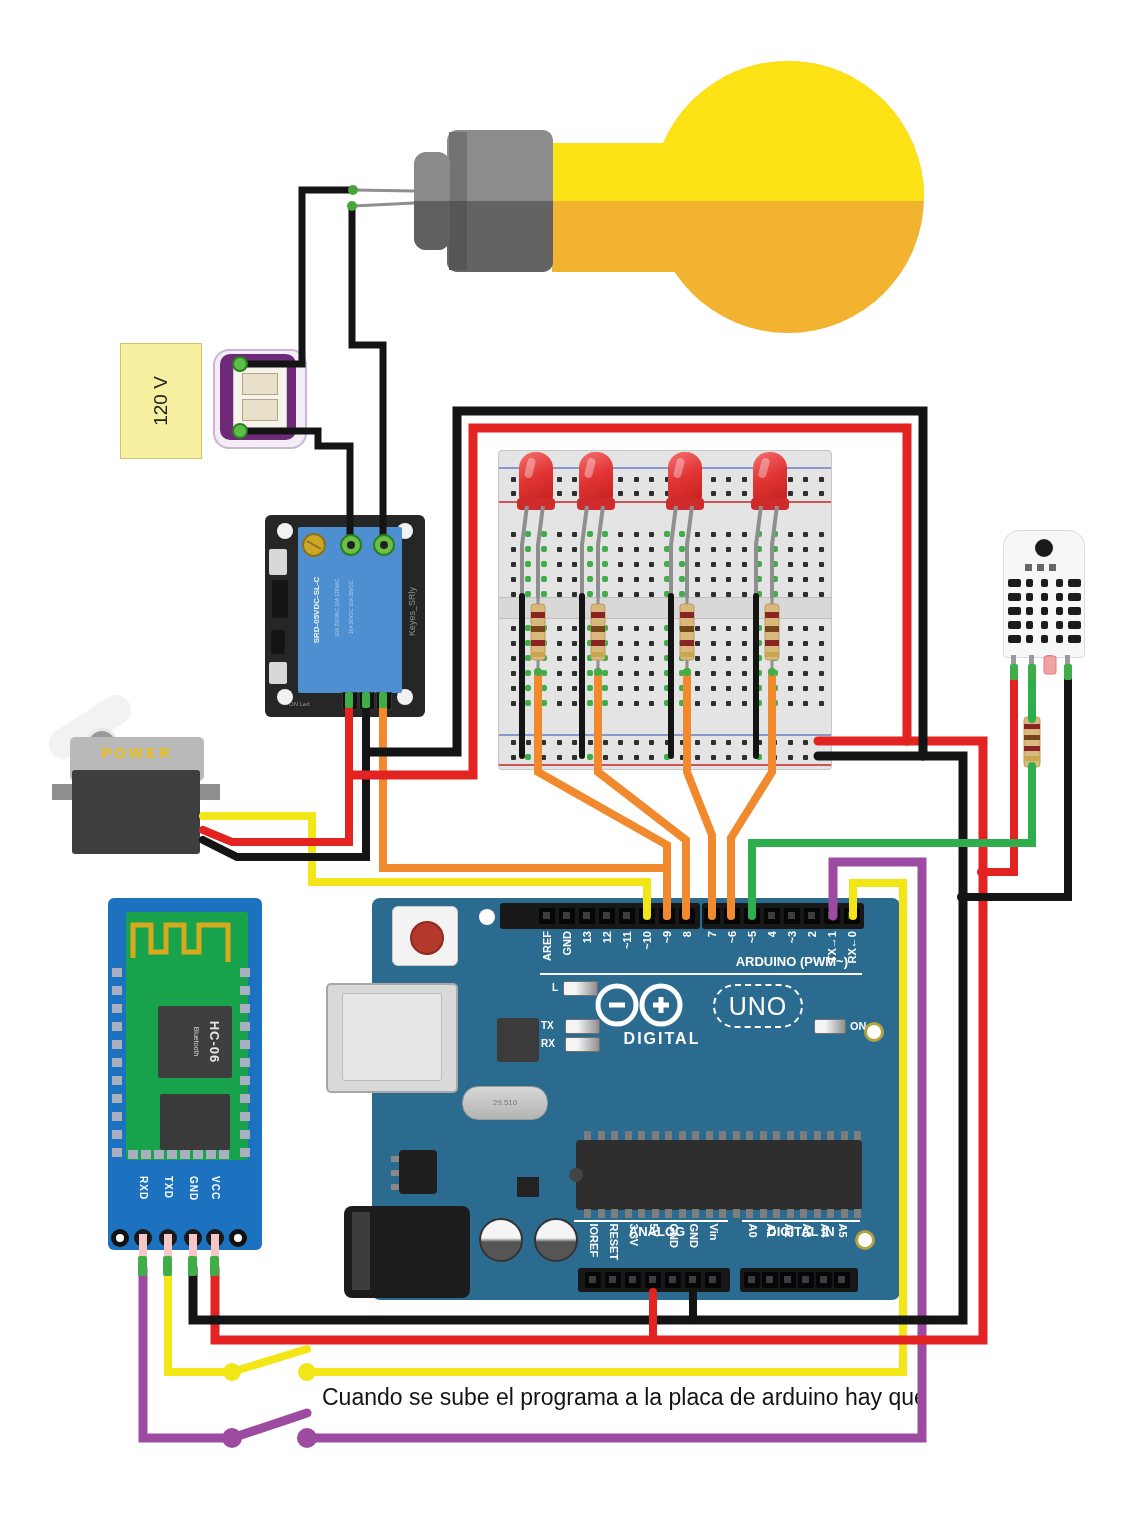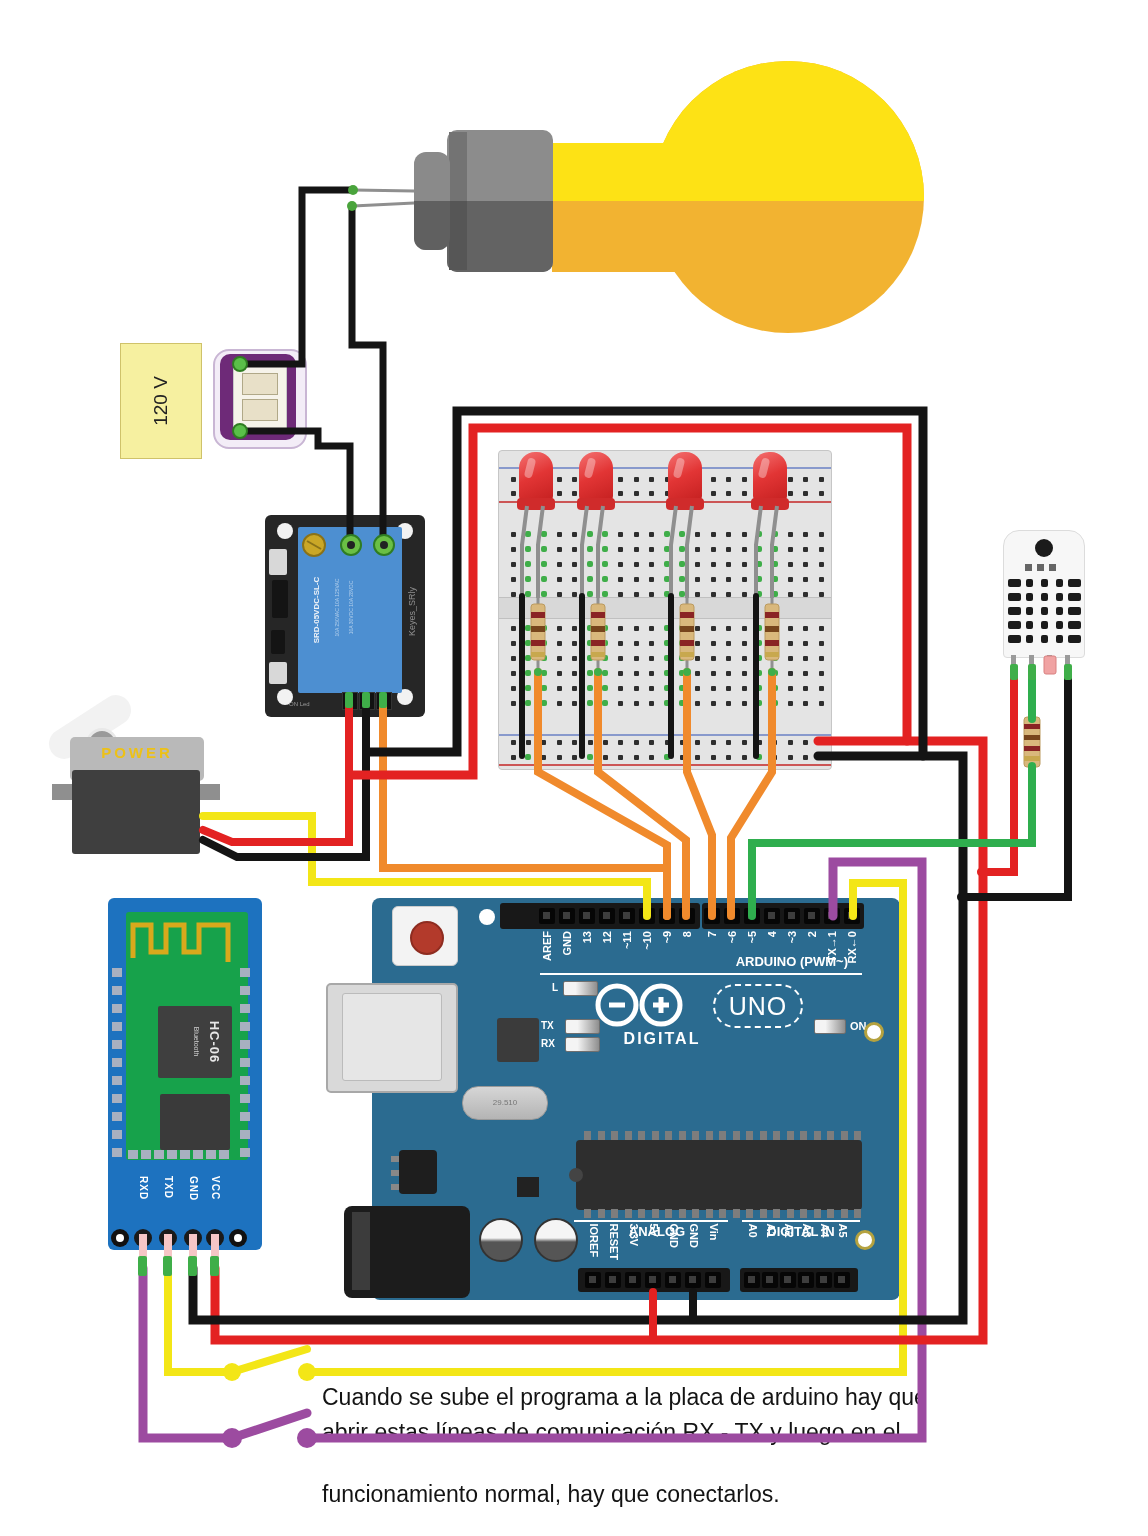--- a/index.html
+++ b/index.html
@@ -729,24 +729,20 @@
         <div style="left: 63.5px; top: 104px; width: 13px; height: 8px; background: rgb(27, 27, 27); border-radius: 2px; position: absolute;"></div>
       </div>
   </div>
   <div class="dhtleg" style="left:1011px;top:655px;"></div>
   <div class="dhtleg" style="left:1029px;top:655px;"></div>
   <div class="dhtleg" style="left:1047px;top:655px;"></div>
   <div class="dhtleg" style="left:1065px;top:655px;"></div>
 
   <div class="annot" style="top:1380px;">
     <div>Cuando se sube el programa a la placa de arduino hay que</div>
-    <div>abrir estas líneas de comunicación RX - TX y luego en el</div>
-  </div>
-  <div class="annot" style="top:1477px;">
-    <div>funcionamiento normal, hay que conectarlos.</div>
   </div>
 
   <svg width="1148" height="1536">
     <defs>
       <clipPath id="bulbtop">
           <rect x="0" y="0" width="1148" height="201"></rect>
         </clipPath>
       <clipPath id="bulbbot">
           <rect x="0" y="201" width="1148" height="1335"></rect>
         </clipPath>

